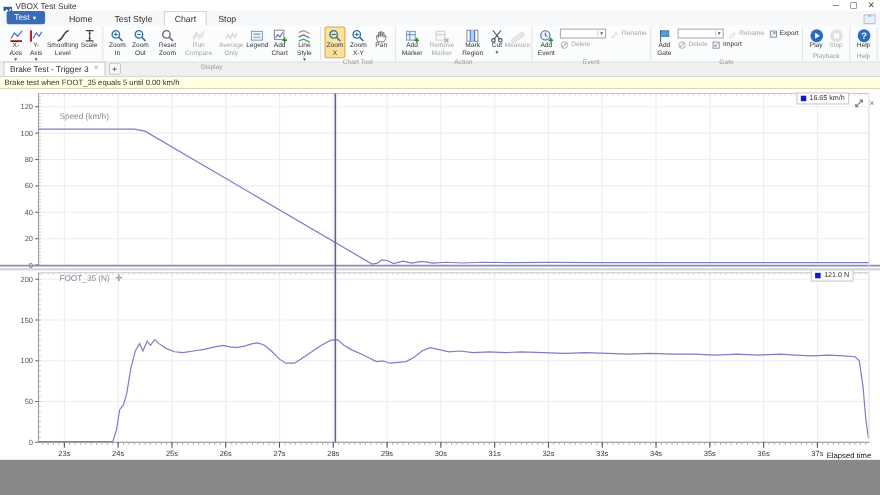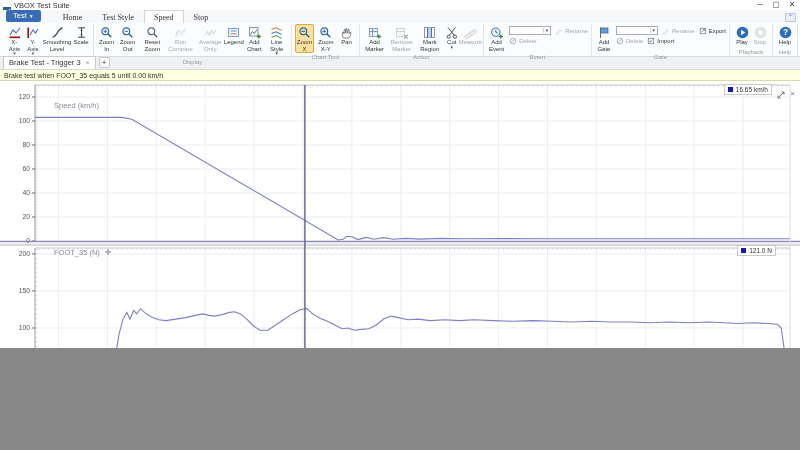--- a/index.html
+++ b/index.html
@@ -1,30 +1,30 @@
 <!DOCTYPE html>
 <html><head>
 <meta charset="utf-8">
 <style>
   * { margin:0; padding:0; box-sizing:border-box; }
   body { font-family:"Liberation Sans", sans-serif; background:#888; }
-  .screen { width:800px; height:348px; position:relative; background:#fff; overflow:hidden; }
+  .screen { width:800px; height:418px; position:relative; background:#fff; overflow:hidden; }
 
   
   .titlebar { height:10px; background:#fff; display:flex; align-items:center; gap:3px; padding-left:3px; position:relative; }
   .titlebar .ttl { font-size:7.5px; color:#333; }
   .appico { width:8px; height:8px; display:inline-block; }
   .winctl { position:absolute; right:0; top:0; display:flex; }
   .winctl span { width:16px; text-align:center; font-size:8px; color:#444; line-height:10px; cursor:default; }
 
   
   .menubar { height:13px; background:#f6f7f9; display:flex; align-items:flex-end; padding-left:6px; position:relative; }
   .filebtn { background:#3a6cb5; color:#fff; font-size:7.5px; padding:1px 7px 2px; border-radius:2px; margin:0 12px 1px 0; }
   .filebtn .fcaret { font-size:5px; margin-left:2px; }
-  .mtab { font-size:8px; color:#333; padding:2px 9px 1px; border:1px solid transparent; border-bottom:none;font-family:Liberation Serif, serif; }
+  .mtab { font-size:8px; color:#333; padding:2px 9px 1px; border:1px solid transparent; border-bottom:none; }
   .mtab.active { background:#fff; border-color:#d5d5d5; }
   .ribcollapse { position:absolute; right:4px; bottom:1px; width:11px; height:9px; border:1px solid #b9c6d8; background:#e8eff8; color:#3a6cb5; font-size:6px; text-align:center; line-height:7px; border-radius:1px; }
 
   
   .ribbon { height:34px; background:#fbfcfd; border-bottom:1px solid #d9dadc; display:flex; align-items:stretch; padding:1px 2px 0; }
   .rgroup { display:flex; flex-direction:column; border-right:1px solid #e4e5e7; padding:0 3px; }
   .rgc { flex:1; display:flex; align-items:flex-start; }
   .rbtn { display:flex; flex-direction:column; align-items:center; min-width:18px; max-width:30px; padding:1px 1px 0; font-size:6px; line-height:1.1; text-align:center; color:#333; border:1px solid transparent; border-radius:2px; }
   .rbtn.active { background:#fbe19e; border-color:#e0a93e; }
   .rbtn.disabled, .sbtn.disabled { opacity:.45; filter:grayscale(1); }
@@ -94,21 +94,21 @@
       <span>─</span>
       <span>▢</span>
       <span>✕</span>
     </span>
   </div>
 
   <div class="menubar">
     <span class="filebtn"><span>Test</span><span class="fcaret">▼</span></span>
     <span class="mtab">Home</span>
     <span class="mtab">Test Style</span>
-    <span class="mtab active">Speed</span>
+    <span class="mtab active">Chart</span>
     <span class="mtab">Stop</span>
     <span class="ribcollapse">⌃</span>
   </div>
 
   <div class="ribbon" id="ribbon">
       <div class="rgroup">
         <div class="rgc">
           <div class="rbtn">
             <span class="ric">
               <svg viewBox="0 0 13 13">

